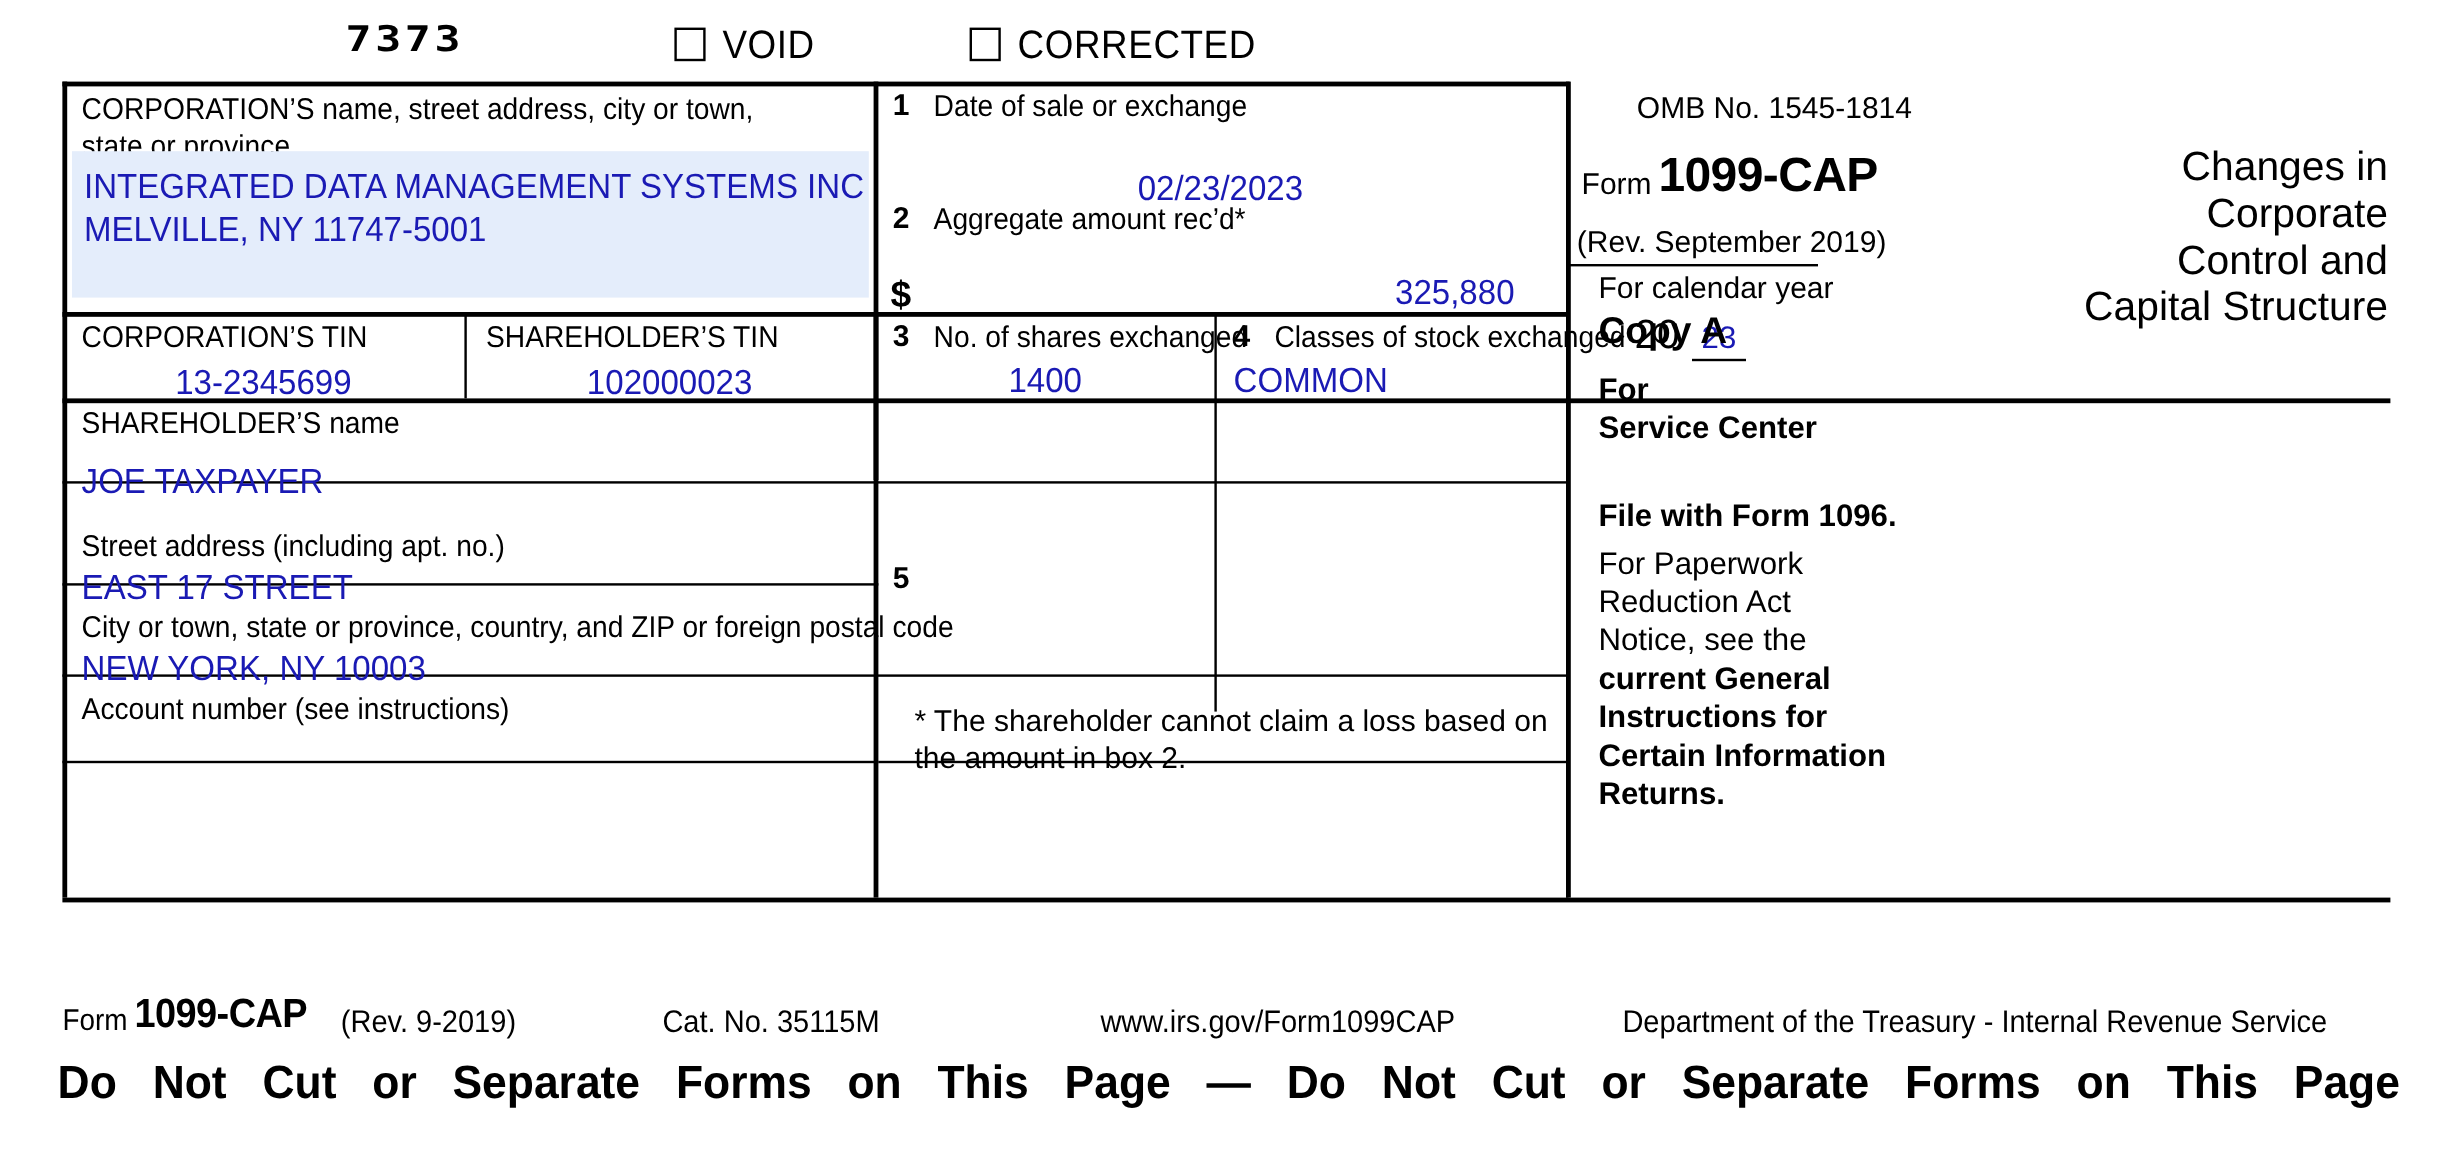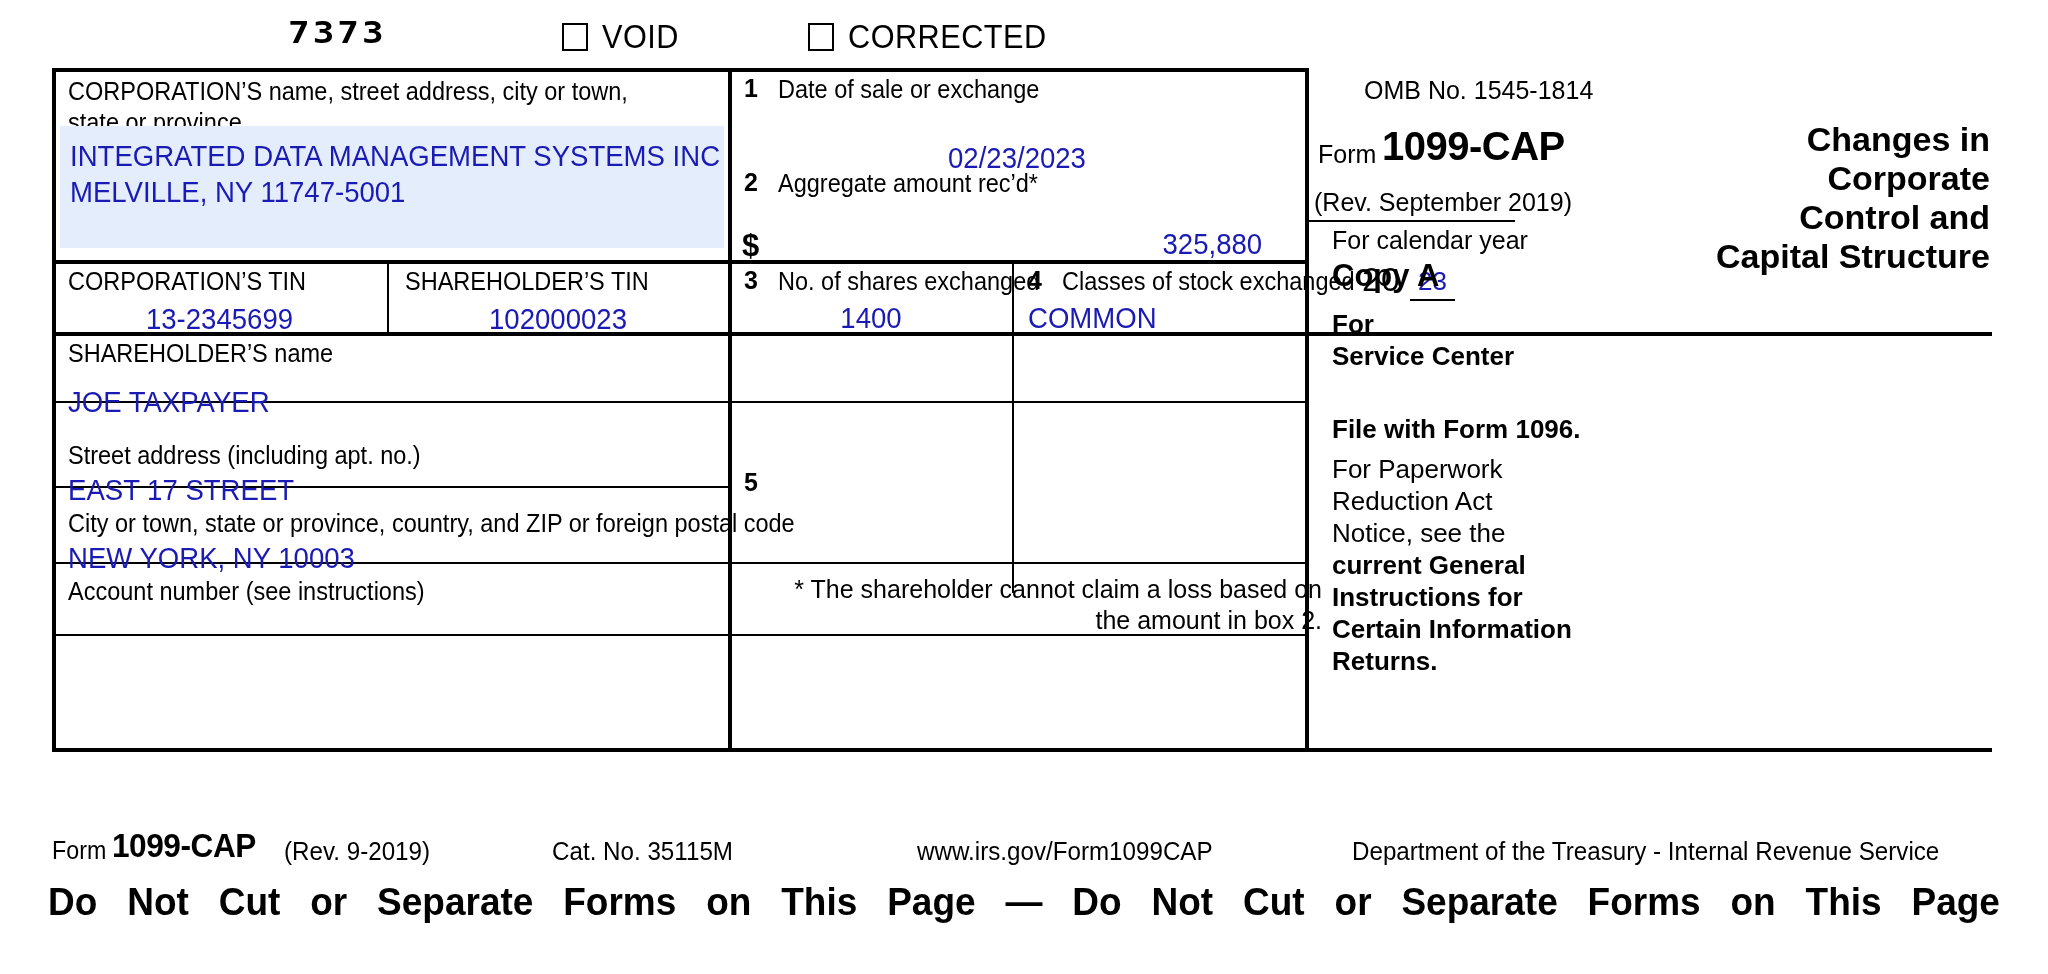--- a/index.html
+++ b/index.html
@@ -130,21 +130,21 @@
     font-size: 26px;
     line-height: 32px;
   }
   .copy-col .b { font-weight: bold; }
 
   .title-block {
     position: absolute;
     text-align: right;
     font-size: 34px;
     line-height: 39px;
-    font-weight: bold;
+    font-weight: normal;
   }
 
   .form-omb {
     position: absolute;
     font-size: 25px;
     white-space: nowrap;
   }
   .form-name {
     position: absolute;
     font-size: 40px;
@@ -288,21 +288,21 @@
     <div class="cell-label" style="left:726px; top:198px;">No. of shares exchanged</div>
     <div class="filled ctr" style="left:680px; top:234px; width:278px; text-align:center;">1400</div>
 
     <div class="boxnum" style="left:976px; top:198px;">4</div>
     <div class="cell-label" style="left:1010px; top:198px;">Classes of stock exchanged</div>
     <div class="filled" style="left:976px; top:234px;">COMMON</div>
 
     <div class="boxnum" style="left:692px; top:400px;">5</div>
     <div class="filled" style="left:692px; top:440px;"></div>
 
-    <div class="footnote" style="left:710px; top:506px;text-align:right;">* The shareholder cannot claim a loss based on the amount in box 2.</div>
+    <div class="footnote" style="left:710px; top:518px;">* The shareholder cannot claim a loss based on the amount in box 2.</div>
 
     <div class="form-omb" style="left:1312px; top:8px;">OMB No. 1545-1814</div>
     <div class="form-word" style="left:1266px; top:72px;">Form</div>
     <div class="form-name" style="left:1330px; top:56px;">1099-CAP</div>
     <div class="form-omb" style="left:1262px; top:120px;">(Rev. September 2019)</div>
 
     <div class="hr-thin" style="left:1253px; top:152px; width:210px;"></div>
 
     <div class="form-omb" style="left:1280px; top:158px;">For calendar year</div>
     <div class="cal-year-num" style="left:1310px; top:192px;">20</div>

